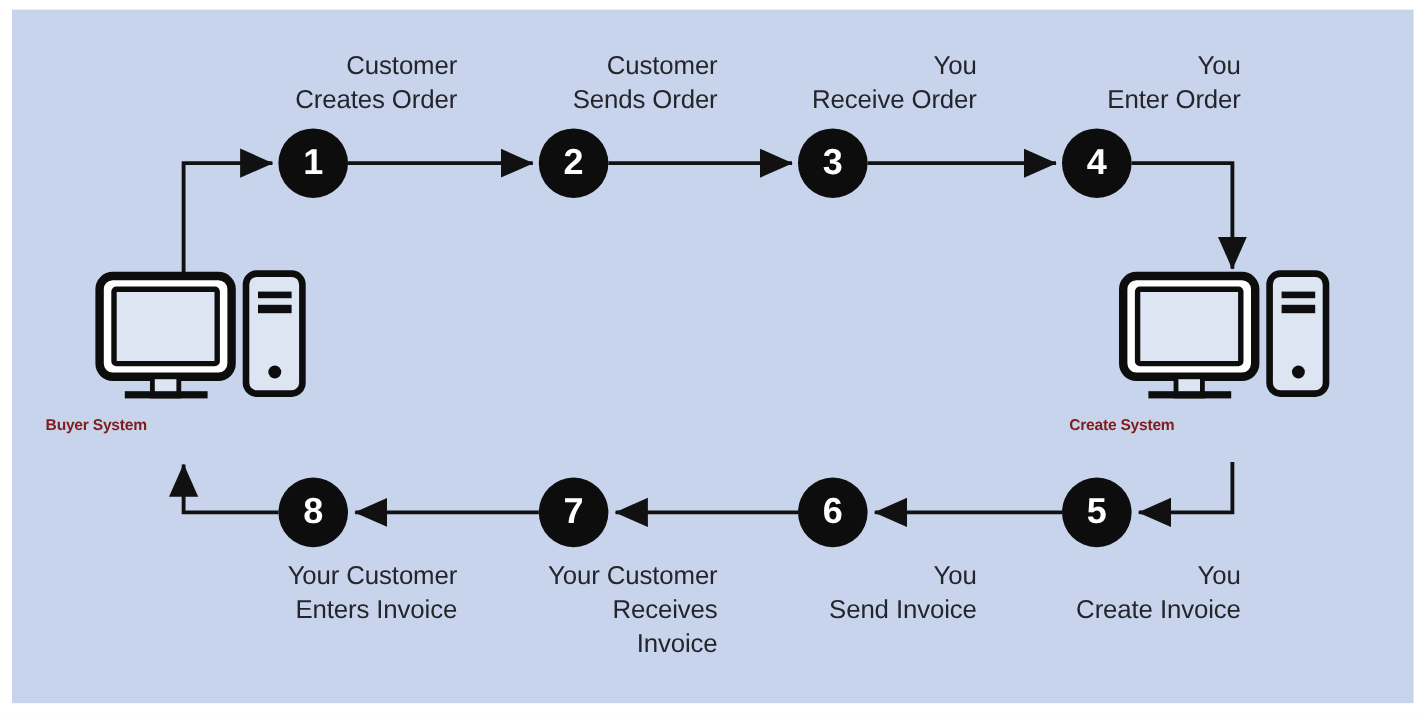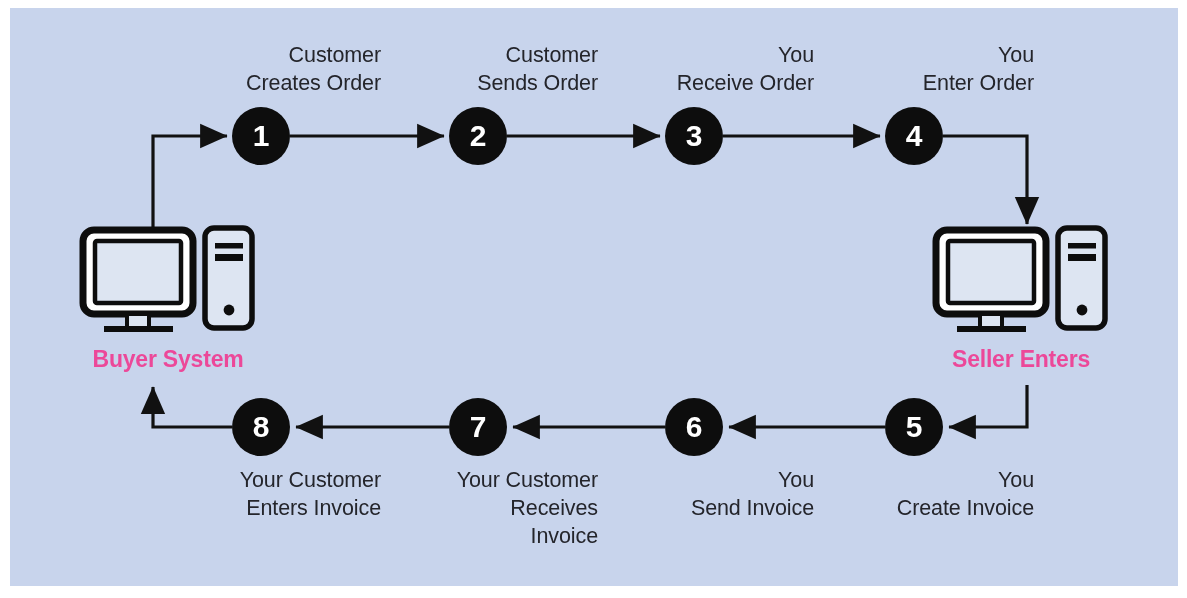--- a/index.html
+++ b/index.html
@@ -42,24 +42,23 @@
     font-family: "Liberation Sans", sans-serif;
     font-size: 21.5px;
     line-height: 28px;
     letter-spacing: -0.1px;
     white-space: pre-line;
     transform: translateX(-50%);
     width: 240px;
   }
   .sys-label {
     position: absolute;
-    text-align: center;
-    color: #ec4899;
+    color: #7f1d1d;
     font-family: "Liberation Sans", sans-serif;
-    font-size: 23px;
+    font-size: 13px;
     font-weight: bold;
     letter-spacing: -0.2px;
     transform: translateX(-50%);
     width: 260px;
   }
   .node-num {
     position: absolute;
     color: #ffffff;
     font-family: "Liberation Sans", sans-serif;
     font-size: 30px;
@@ -182,15 +181,15 @@
 Create Invoice</div>
   <div class="step-label" style="left:694px; top:466px;">You
 Send Invoice</div>
   <div class="step-label" style="left:478px; top:466px;">Your Customer
 Receives
 Invoice</div>
   <div class="step-label" style="left:261px; top:466px;">Your Customer
 Enters Invoice</div>
 
   <div class="sys-label" style="left:168px; top:346px;">Buyer System</div>
-  <div class="sys-label" style="left:1021px; top:346px;">Seller Enters</div>
+  <div class="sys-label" style="left:1021px; top:346px;">Create System</div>
 
 </div>
 
 </body></html>

